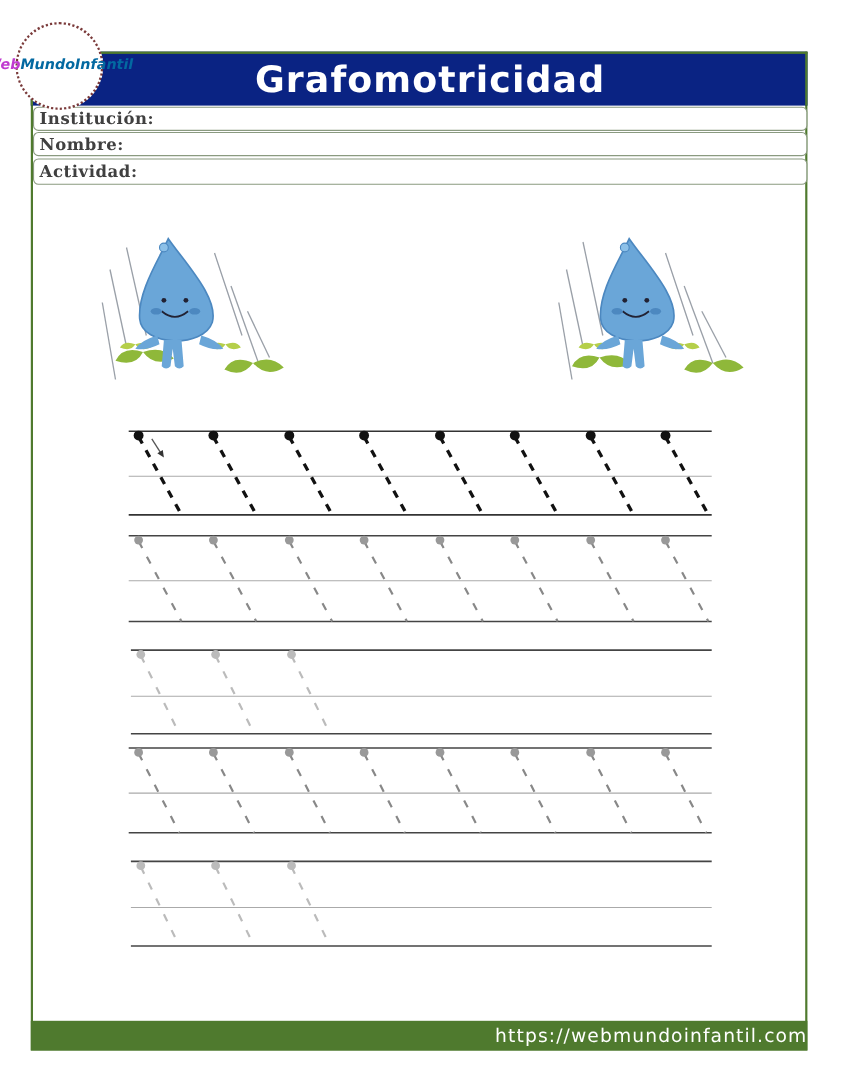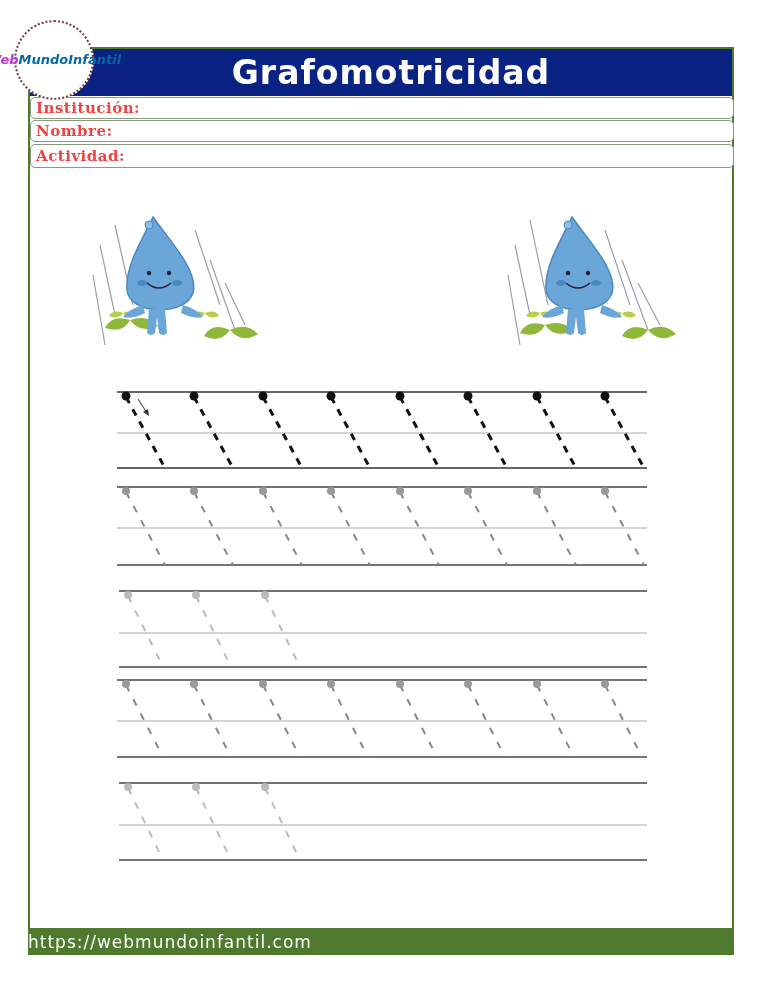--- a/index.html
+++ b/index.html
@@ -1,29 +1,29 @@
 <!DOCTYPE html>
 <html><head>
 <meta charset="utf-8">
 <style>
   html, body { margin:0; padding:0; background:#ffffff; }
   body { width:768px; height:987px; position:relative; overflow:hidden; font-family:"DejaVu Sans", sans-serif; }
   .frame { position:absolute; left:28px; top:47px; width:706px; height:908px; border:2px solid #4f7a2e; box-sizing:border-box; background:#fff; }
   .header { position:absolute; left:28px; top:47px; width:706px; height:49px; background:#0a2383; border:2px solid #4f7a2e; border-bottom:none; box-sizing:border-box; display:flex; align-items:center; justify-content:center; }
   .header-title { color:#fff; font-family:"DejaVu Sans", sans-serif; font-weight:bold; font-size:33px; letter-spacing:1px; margin-left:20px; }
   .info-row { position:absolute; left:30px; width:704px; height:22px; border:1px solid #8a9a80; border-radius:5px; box-sizing:border-box; background:#fff; display:flex; align-items:center; padding-left:5px; }
-  .info-label { color:#ef4444; font-family:"DejaVu Serif", serif; font-weight:bold; font-size:15px; letter-spacing:0.5px; }
+  .info-label { color:#404040; font-family:"DejaVu Serif", serif; font-weight:bold; font-size:15px; letter-spacing:0.5px; }
   .info-value { color:#222; font-family:"DejaVu Sans", sans-serif; font-size:15px; margin-left:6px; }
   .logo { position:absolute; left:14px; top:20px; width:80px; height:80px; border-radius:50%; background:#fff; border:2px dotted #7a3a3a; box-sizing:border-box; display:flex; flex-direction:row; align-items:center; justify-content:center; z-index:5; }
   .logo span { font-family:"DejaVu Sans", sans-serif; font-weight:bold; font-style:italic; font-size:13px; line-height:14px; }
   .logo .l1 { color:#c03ad0; }
   .logo .l2 { color:#0369a1; }
   .logo .l3 { color:#0369a1; }
   .illus { position:absolute; }
-  .footer { position:absolute; left:28px; top:928px; width:706px; height:27px; background:#4f7a2e; display:flex; align-items:center; justify-content:flex-start; }
+  .footer { position:absolute; left:28px; top:928px; width:706px; height:27px; background:#4f7a2e; display:flex; align-items:center; justify-content:flex-end; }
   .footer-url { color:#fff; font-family:"DejaVu Sans", sans-serif; font-size:17px; letter-spacing:1px; }
   .worksheet { position:absolute; left:0; top:0; }
 </style>
 </head>
 <body>
 
 <div class="frame"></div>
 
 <div class="header">
   <span class="header-title">Grafomotricidad</span>

